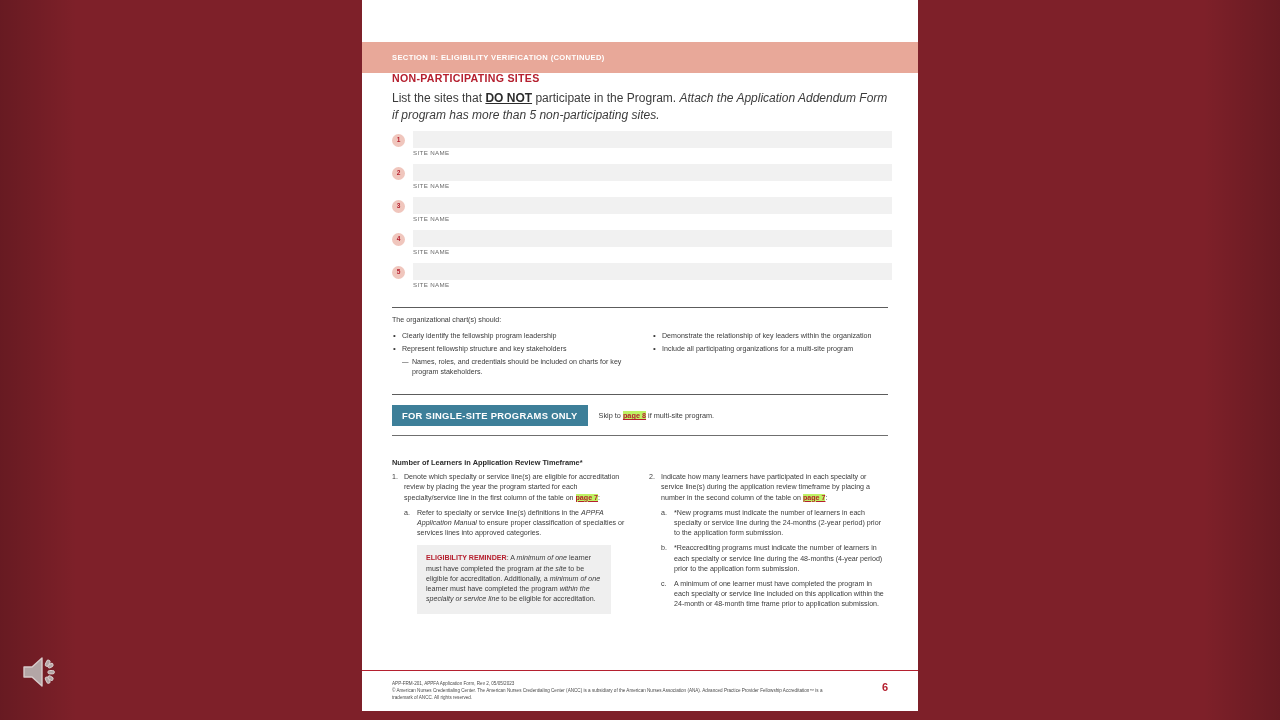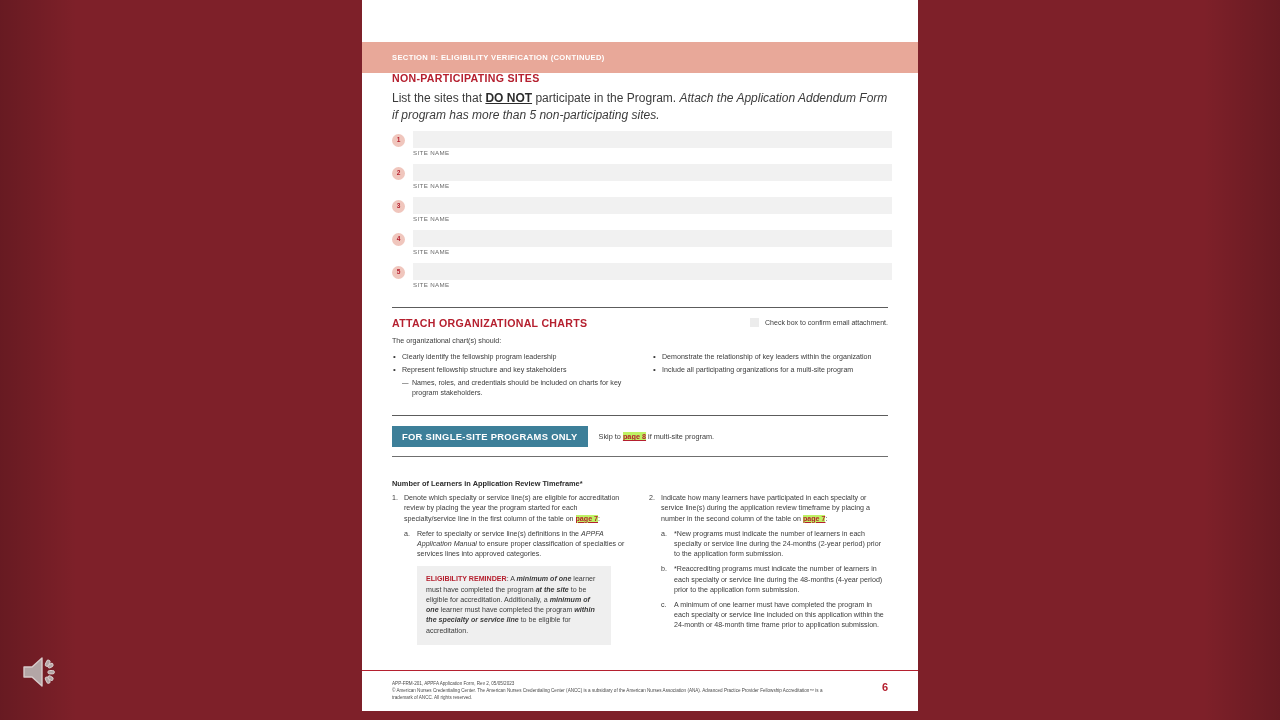--- a/index.html
+++ b/index.html
@@ -129,21 +129,21 @@
   ol.lvl1>li>.marker{
     position:absolute;left:0;top:0;font-size:7.1px;color:#3b3b3b;
   }
   ol.lvl2{margin:5px 0 0 0;padding:0;list-style:none;}
   ol.lvl2>li{
     position:relative;padding-left:13px;
     font-size:7.1px;color:#3b3b3b;line-height:1.44;margin-bottom:5px;
   }
   ol.lvl2>li>.marker{position:absolute;left:0;top:0;}
   em{font-style:italic;}
-  .bi{font-style:italic;font-weight:bold;}
+  .bi{font-style:italic;font-weight:normal;}
 
   .reminder{
     background:#efefef;margin:7px 0 0 13px;padding:8px 9px 9px 9px;
     width:194px;box-sizing:border-box;
   }
   .reminder p{margin:0;font-size:7.1px;color:#3b3b3b;line-height:1.45;}
   .rem-title{color:#b5202f;font-weight:bold;}
 
   
   #footer-rule{
@@ -221,27 +221,20 @@
         <div class="num-circle">5</div>
         <input class="site-input" type="text" value="" style="">
         <div class="site-label">SITE NAME</div>
       </div>
 
     </div>
 
     <hr class="rule" style="margin-top:8px;">
 
     <div>
-      <div class="charts-head">
-        <h2 class="block-title">ATTACH ORGANIZATIONAL CHARTS</h2>
-        <div class="checkbox-line">
-          <span class="cbox"></span>
-          <span class="cbox-label">Check box to confirm email attachment.</span>
-        </div>
-      </div>
 
       <p class="charts-lead">The organizational chart(s) should:</p>
 
       <div class="cols2">
         <div class="col">
           <ul class="bul">
             <li>Clearly identify the fellowship program leadership</li>
             <li>Represent fellowship structure and key stakeholders</li>
             <li class="dash">Names, roles, and credentials should be included on charts for key program stakeholders.</li>
           </ul>

